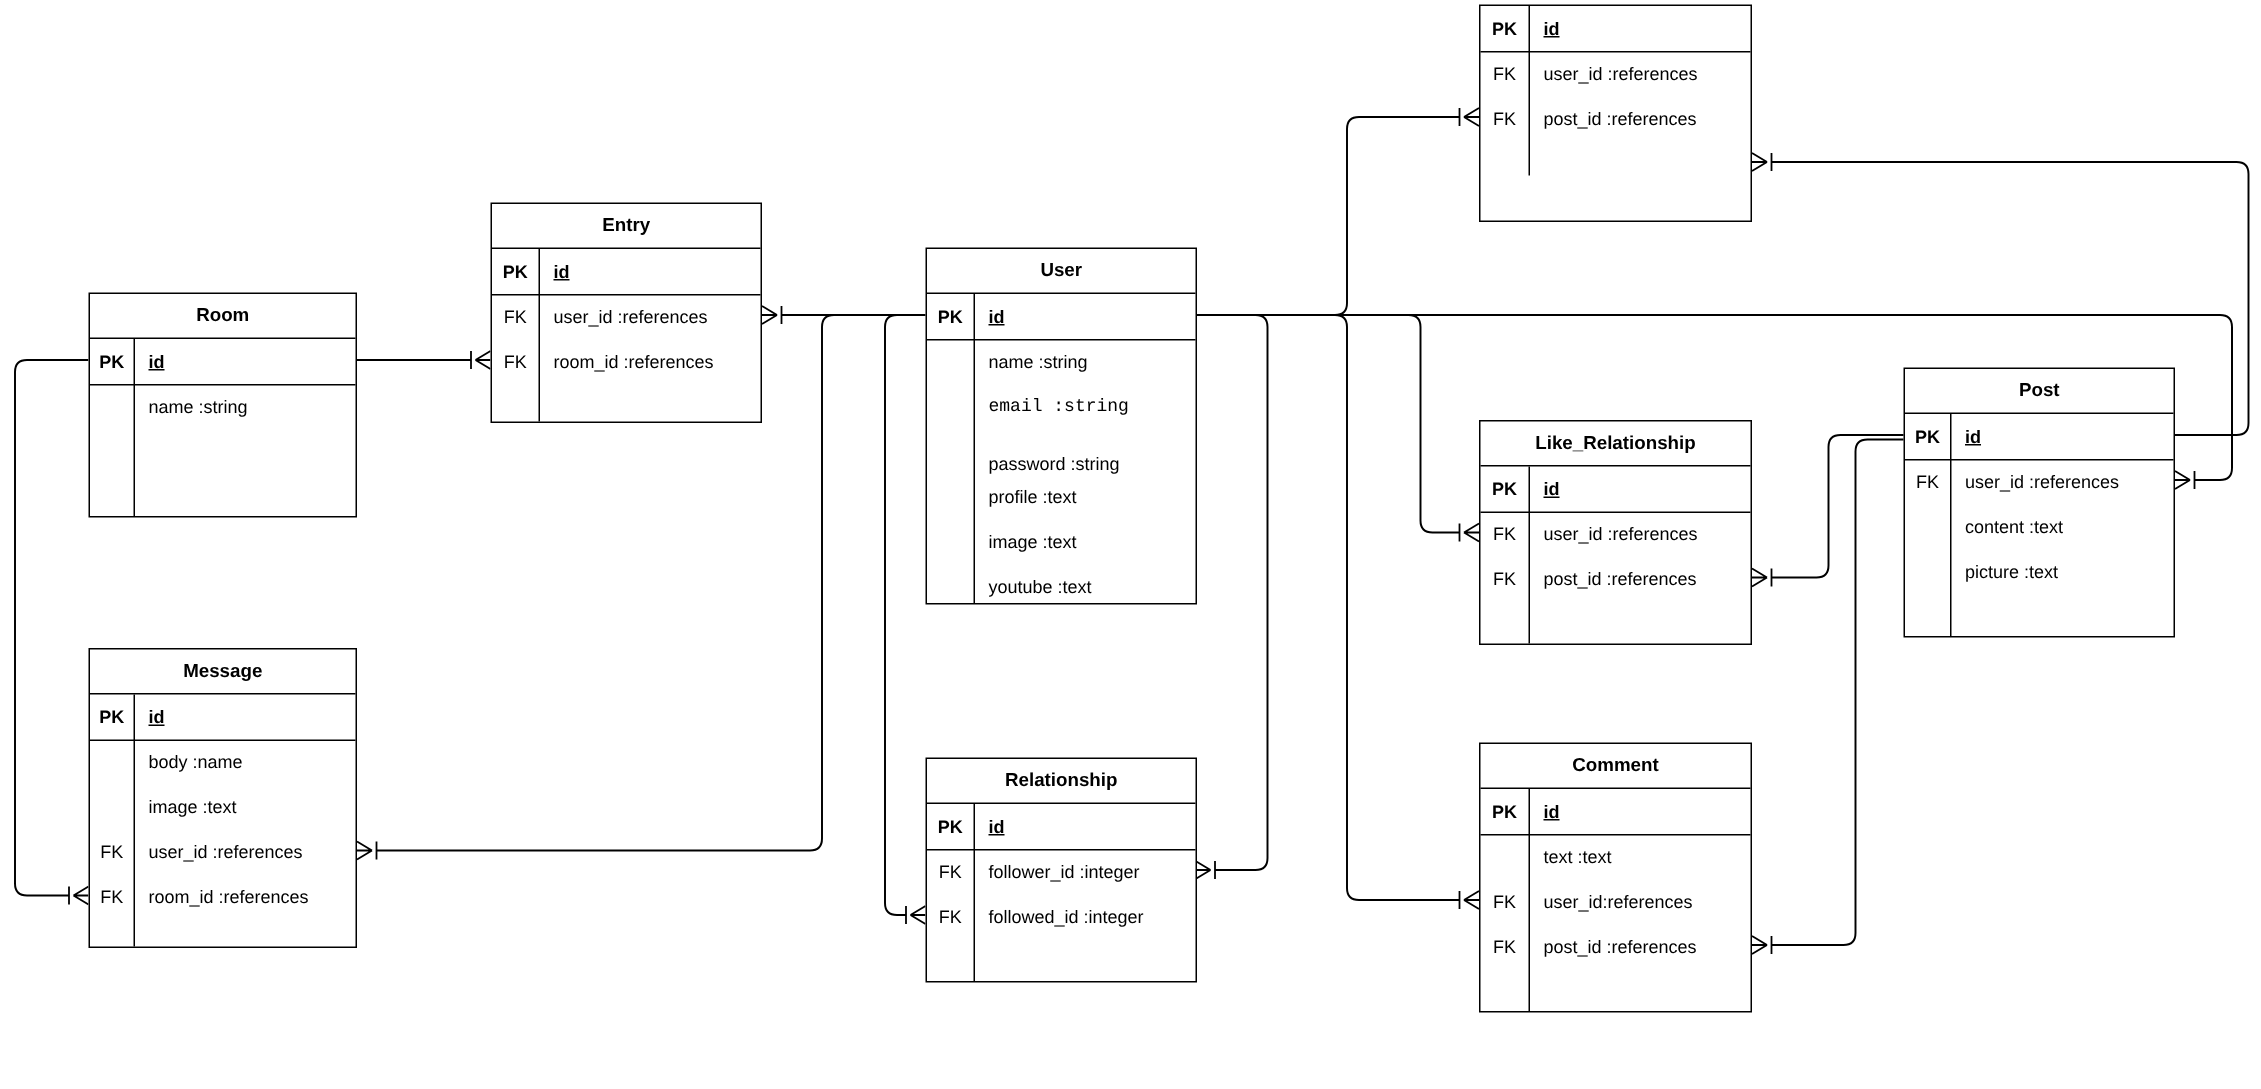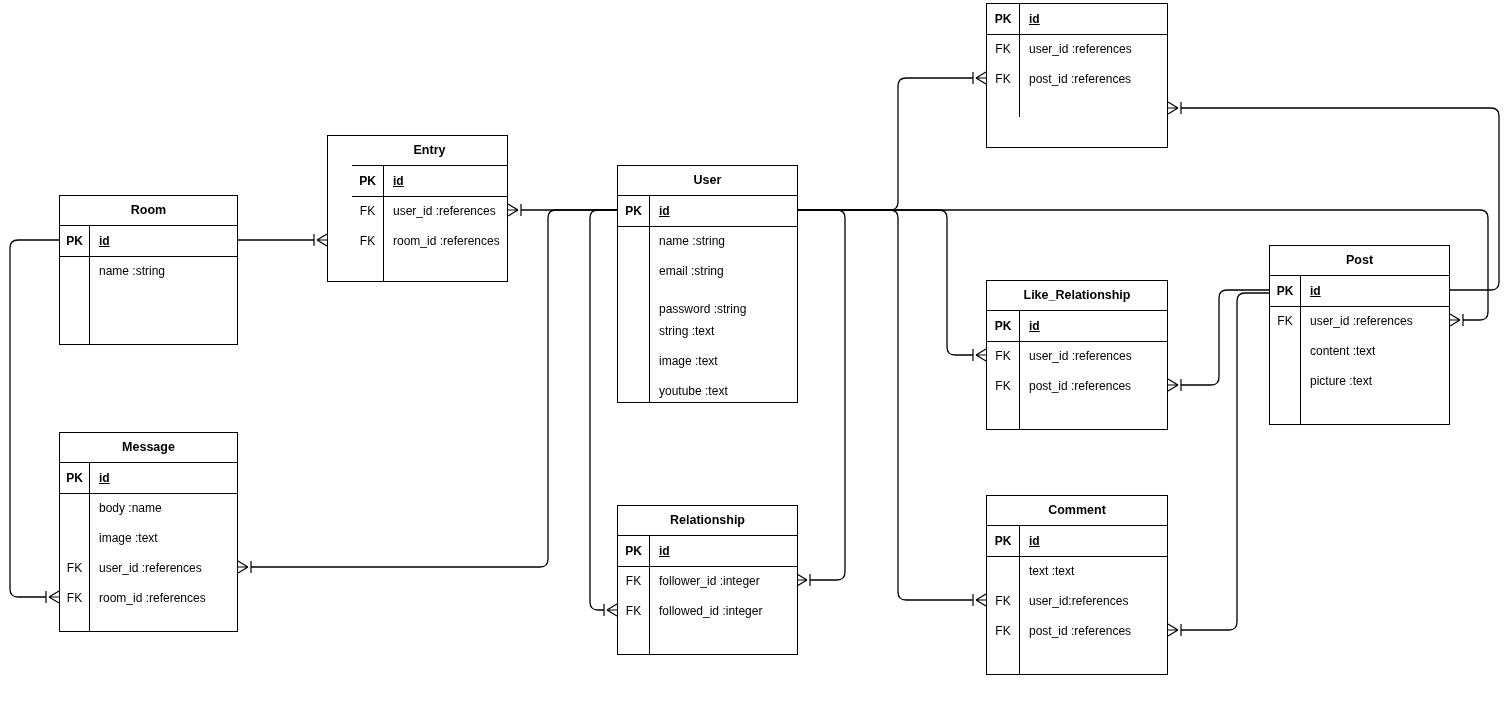--- a/index.html
+++ b/index.html
@@ -156,21 +156,21 @@
     <div class="er-row pk-row" style="top: 0px;">
     <span class="er-key bold" style="width: 29px;">PK</span>
     <span class="er-field pk">id</span>
   </div>
         <div class="er-row" style="top: 30px;">
     <span class="er-key" style="width: 29px;"></span>
     <span class="er-field">name :string</span>
   </div>
       </div>
   </div>
-    <div class="er-table" style="left: 327px; top: 135px; width: 181px; height: 147px; padding-left: 24px;">
+    <div class="er-table" style="left: 327px; top: 135px; width: 181px; height: 147px;">
     <div class="er-title">Entry</div>
     <div class="er-body">
       <div class="er-divider" style="left: 31px;"></div>
     <div class="er-row pk-row" style="top: 0px;">
     <span class="er-key bold" style="width: 31px;">PK</span>
     <span class="er-field pk">id</span>
   </div>
         <div class="er-row" style="top: 30px;">
     <span class="er-key" style="width: 31px;">FK</span>
     <span class="er-field">user_id :references</span>
@@ -186,31 +186,31 @@
     <div class="er-body">
       <div class="er-divider" style="left: 31px;"></div>
     <div class="er-row pk-row" style="top: 0px;">
     <span class="er-key bold" style="width: 31px;">PK</span>
     <span class="er-field pk">id</span>
   </div>
         <div class="er-row" style="top: 30px;">
     <span class="er-key" style="width: 31px;"></span>
     <span class="er-field">name :string</span>
   </div>
-        <div class="er-row" style="top: 60px;">
+        <div class="er-row" style="top: 60px; font-family: Liberation Mono, monospace;">
     <span class="er-key" style="width: 31px;"></span>
     <span class="er-field">email :string</span>
   </div>
         <div class="er-row" style="top: 90px; align-items: flex-end;">
     <span class="er-key" style="width: 31px;"></span>
     <span class="er-field">password :string</span>
   </div>
         <div class="er-row" style="top: 120px;">
     <span class="er-key" style="width: 31px;"></span>
-    <span class="er-field">string :text</span>
+    <span class="er-field">profile :text</span>
   </div>
         <div class="er-row" style="top: 150px;">
     <span class="er-key" style="width: 31px;"></span>
     <span class="er-field">image :text</span>
   </div>
         <div class="er-row" style="top: 180px;">
     <span class="er-key" style="width: 31px;"></span>
     <span class="er-field">youtube :text</span>
   </div>
       </div>

